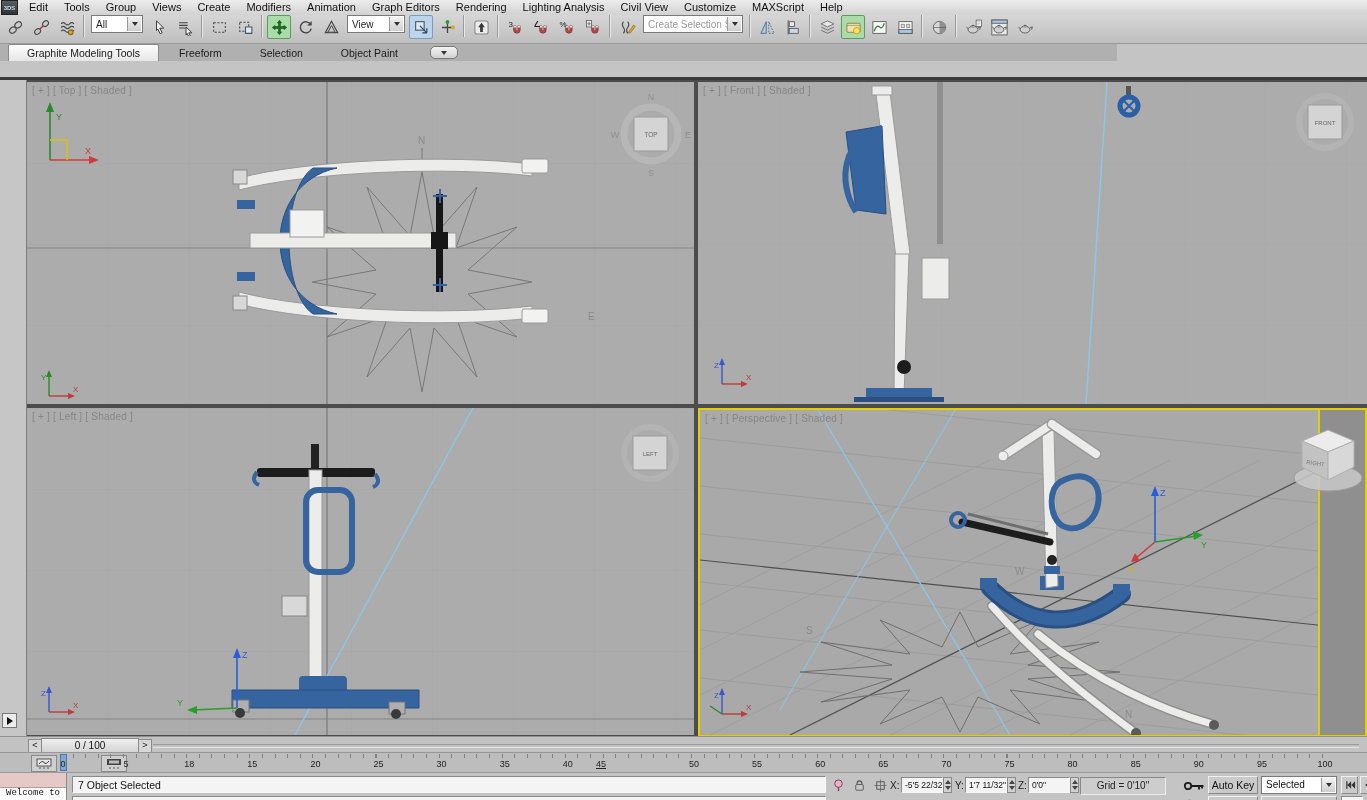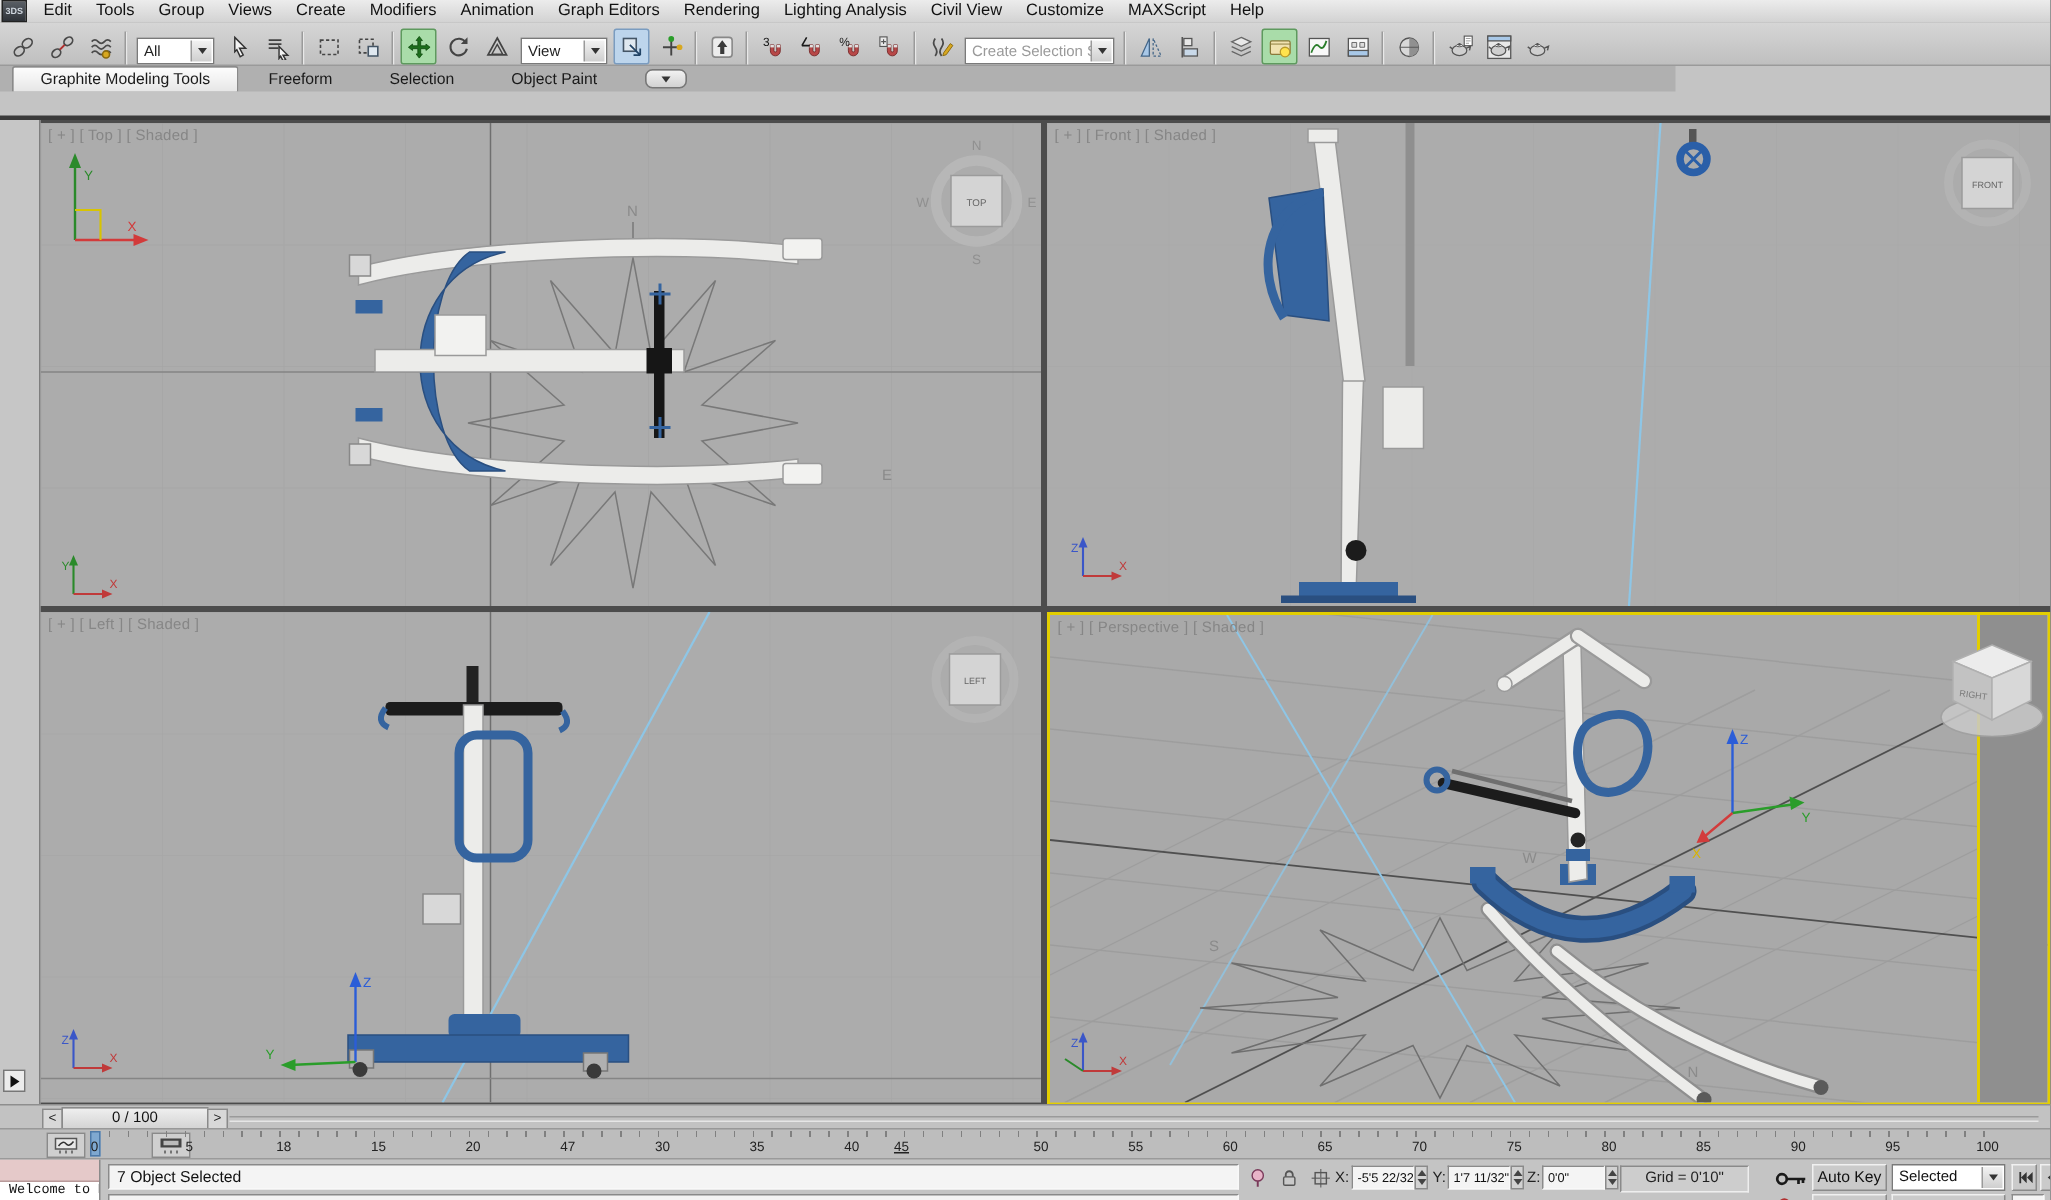--- a/index.html
+++ b/index.html
@@ -9,21 +9,21 @@
   
   #menubar{position:absolute;left:0;top:0;width:1367px;height:15px;
     background:linear-gradient(#ececec,#d2d2d2);border-bottom:1px solid #a8a8a8;
     display:flex;align-items:flex-start;font-size:11px;color:#111;}
   #logo{width:15px;height:13px;margin:0 3px 0 1px;background:linear-gradient(#5a5f66,#2e3238);
     color:#cfd6de;font-size:6px;font-weight:bold;display:flex;align-items:center;justify-content:center;border:1px solid #222;}
   .menu-item{padding:0 8px;height:15px;line-height:15px;cursor:default;}
   
   #toolbar{position:absolute;left:0;top:15px;width:1367px;height:29px;
     background:linear-gradient(#d6d6d6,#bfbfbf);border-bottom:1px solid #9a9a9a;
-    display:flex;align-items:flex-end;padding-left:2px;box-sizing:border-box;}
+    display:flex;align-items:flex-start;padding-left:2px;box-sizing:border-box;}
   .tb-btn{width:24px;height:24px;margin:0 1px;display:flex;align-items:center;justify-content:center;
     border:1px solid transparent;border-radius:2px;background:transparent;padding:0;}
   .tb-btn svg{display:block;}
   .tb-active{background:#a9dca9;border-color:#5e9a5e;}
   .tb-blue{background:#bdd5ec;border-color:#7a9cc0;}
   .tb-sep{width:1px;height:22px;background:#9a9a9a;border-right:1px solid #e8e8e8;margin:0 3px;}
   .tb-dd{height:18px;margin:0 3px;background:#fff;border:1px solid #7a7a7a;display:flex;align-items:center;
     font-size:10px;color:#222;position:relative;padding-left:4px;box-sizing:border-box;}
   .tb-dd .arr{position:absolute;right:1px;top:1px;bottom:1px;width:13px;background:linear-gradient(#f2f2f2,#cfcfcf);
     border-left:1px solid #9a9a9a;display:flex;align-items:center;justify-content:center;}
@@ -629,21 +629,21 @@
       </svg>
     </div>
     <div id="ruler-ticks"></div>
     <div id="frame-indicator"></div>
 
   <span class="tick-label" style="left: 63px;">0</span>
       <span class="tick-label" style="left: 126.1px;">5</span>
       <span class="tick-label" style="left: 189.2px;">18</span>
       <span class="tick-label" style="left: 252.3px;">15</span>
       <span class="tick-label" style="left: 315.4px;">20</span>
-      <span class="tick-label" style="left: 378.5px;">47</span>
+      <span class="tick-label" style="left: 378.5px;">25</span>
       <span class="tick-label" style="left: 441.6px;">30</span>
       <span class="tick-label" style="left: 504.7px;">35</span>
       <span class="tick-label" style="left: 567.8px;">40</span>
       <span class="tick-label" style="left: 601px; text-decoration: underline;">45</span>
       <span class="tick-label" style="left: 694px;">50</span>
       <span class="tick-label" style="left: 757.1px;">55</span>
       <span class="tick-label" style="left: 820.2px;">60</span>
       <span class="tick-label" style="left: 883.3px;">65</span>
       <span class="tick-label" style="left: 946.4px;">70</span>
       <span class="tick-label" style="left: 1009.5px;">75</span>

